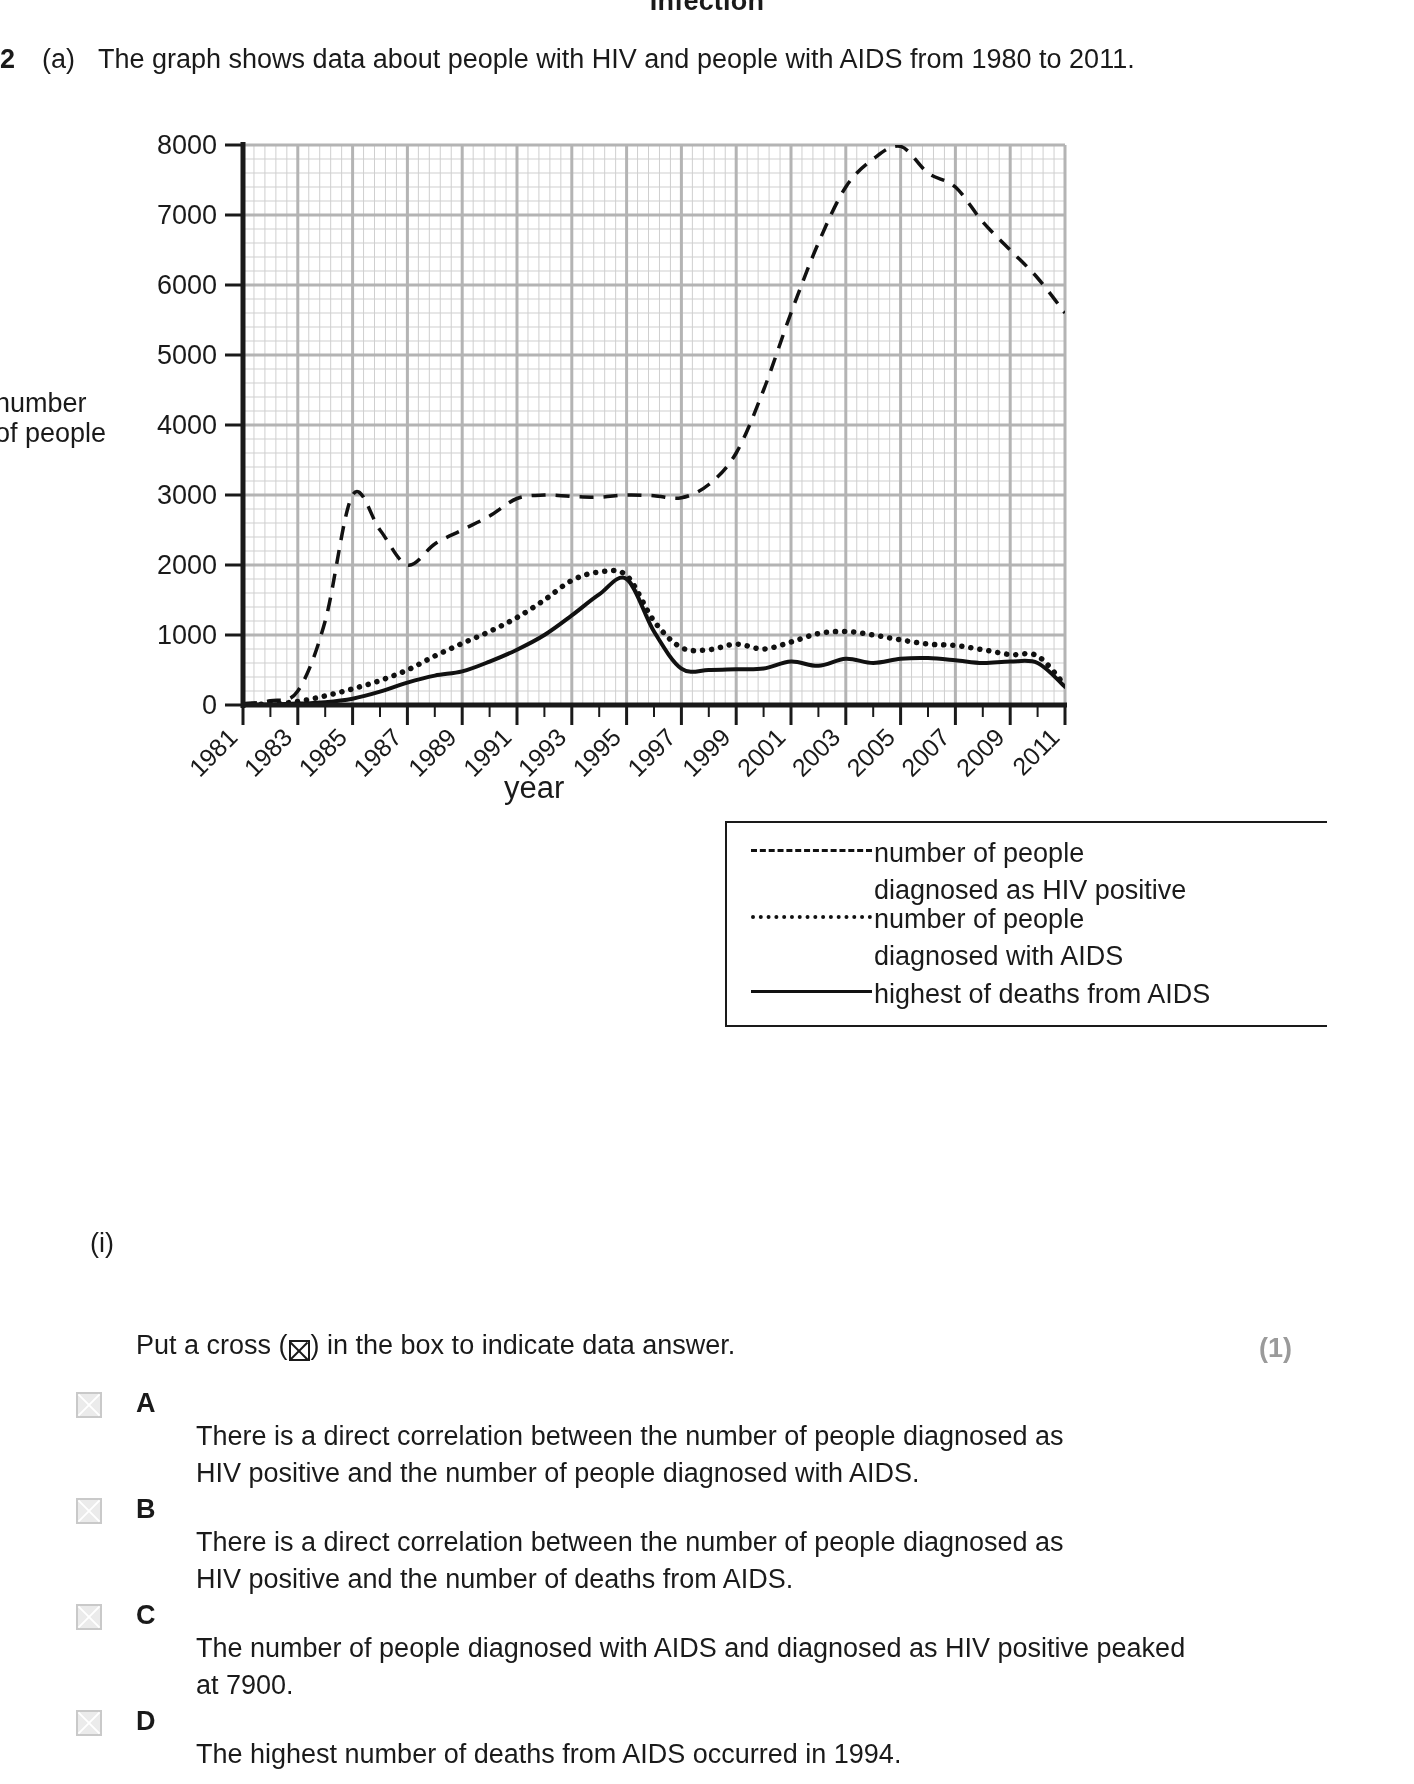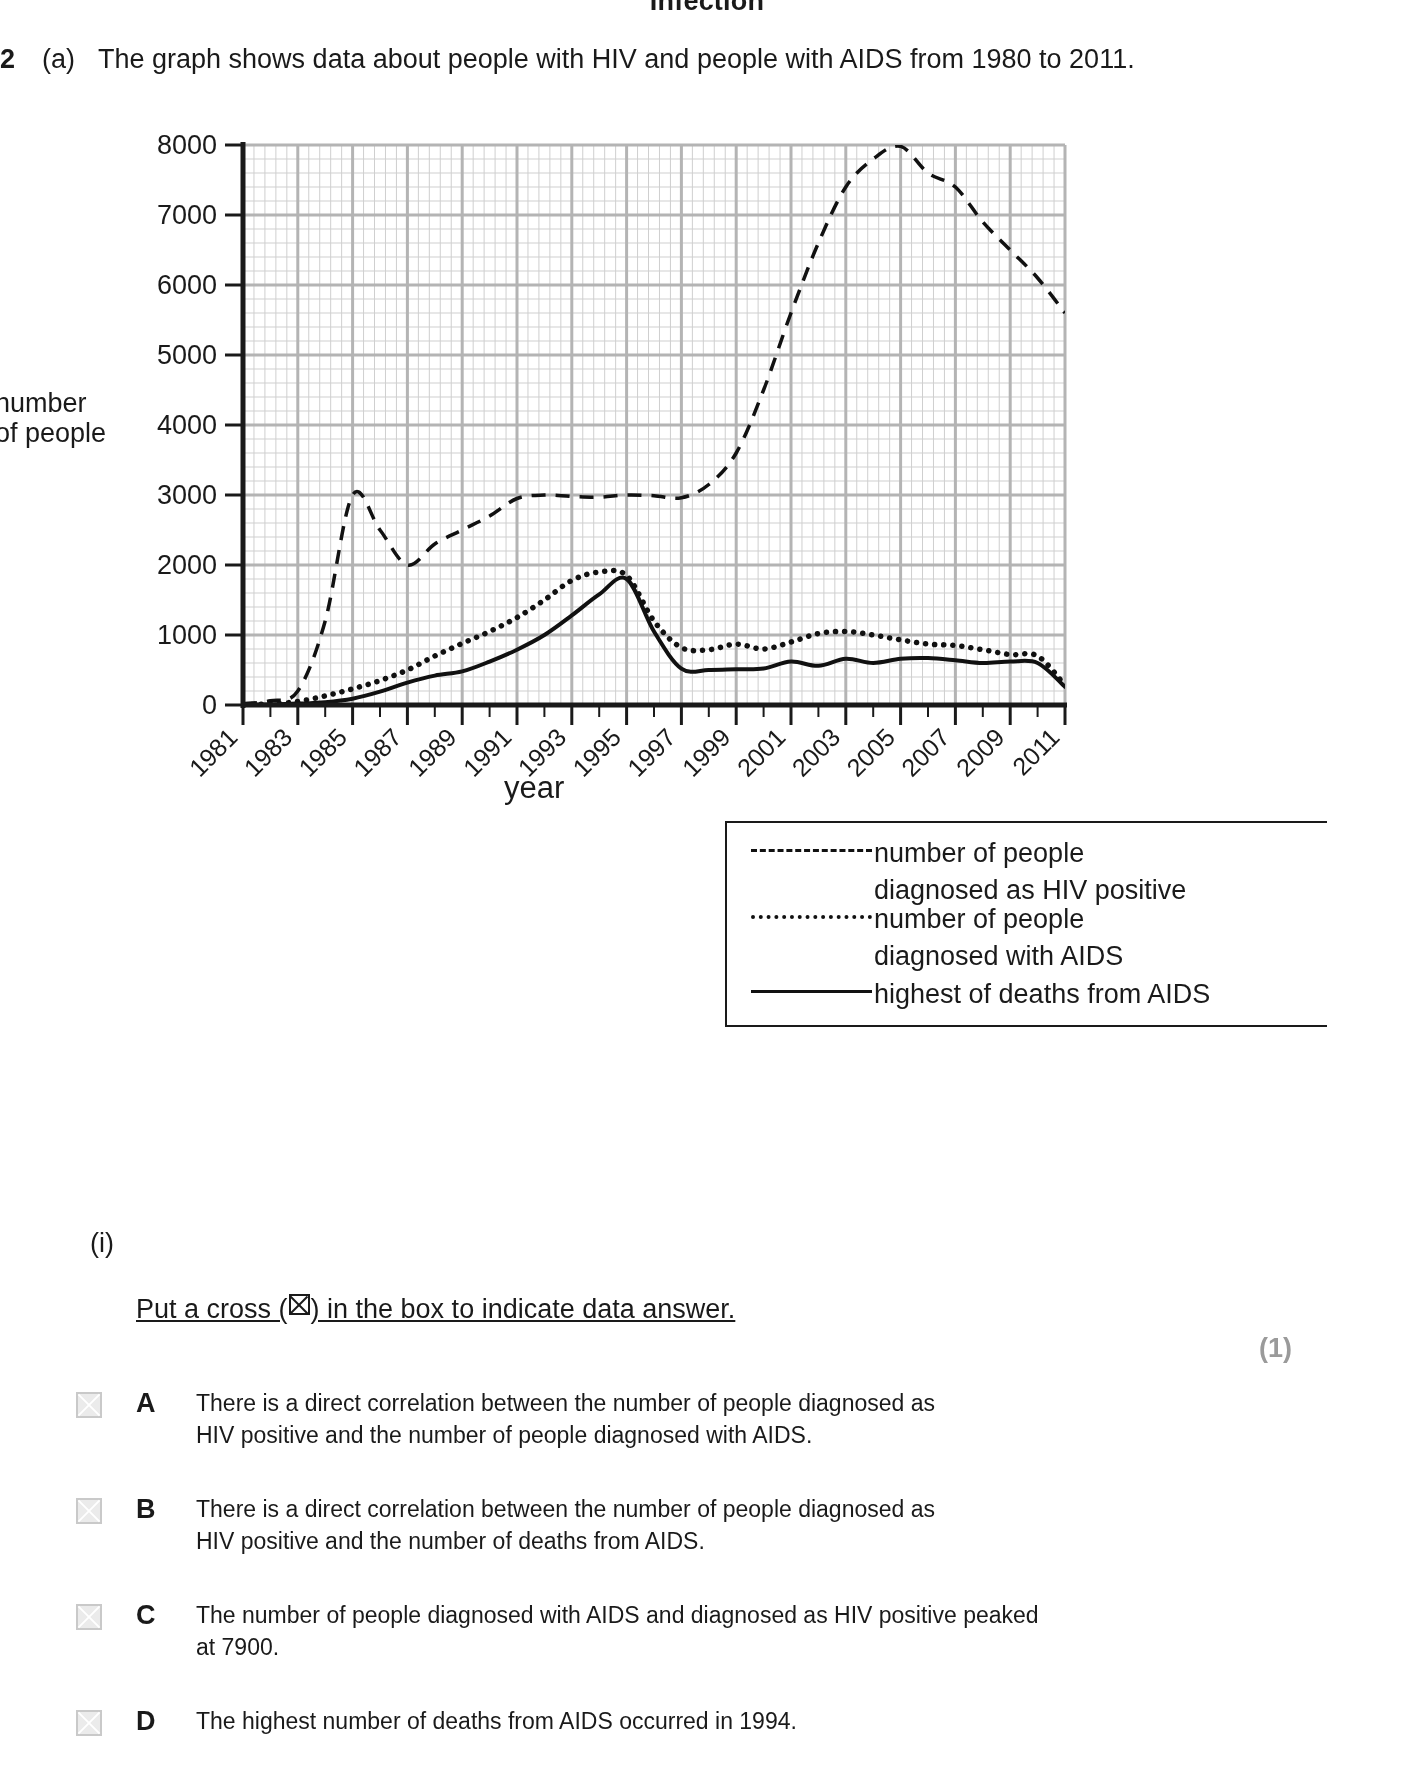--- a/index.html
+++ b/index.html
@@ -144,26 +144,25 @@
   }
   .sub-q {
     position: absolute;
     left: 136px;
     top: 1228px;
     font-size: 27px;
   }
   .cross-instr {
     position: absolute;
     left: 136px;
-    top: 1294px;
+    top: 1330px;
     font-size: 27px;
     display: flex;
-    align-items: flex-start;
+    align-items: flex-end;
     white-space: pre;
-    text-decoration: underline;
   }
   .inline-cross {
     display: inline-block;
     width: 21px;
     height: 21px;
     border: 2px solid #1a1a1a;
     position: relative;
     margin: 0 1px;
     vertical-align: -3px;
     box-sizing: border-box;
@@ -226,24 +225,25 @@
   .opt-box::before { transform: translate(-50%,-50%) rotate(45deg); }
   .opt-box::after  { transform: translate(-50%,-50%) rotate(-45deg); }
 
   .opt-letter {
     flex: 0 0 60px;
     margin-left: 34px;
     font-size: 27px;
     font-weight: bold;
   }
   .opt-text {
-    font-size: 23px;
+    font-size: 27px;
     line-height: 1.38;
     white-space: pre-line;
     max-width: 1140px;
+    margin-top: 30px;
   }
 </style>
 </head>
 <body>
 
 <div class="page">
 
   <div class="page-header">Infection</div>
 
   <div class="qnum">2</div>

